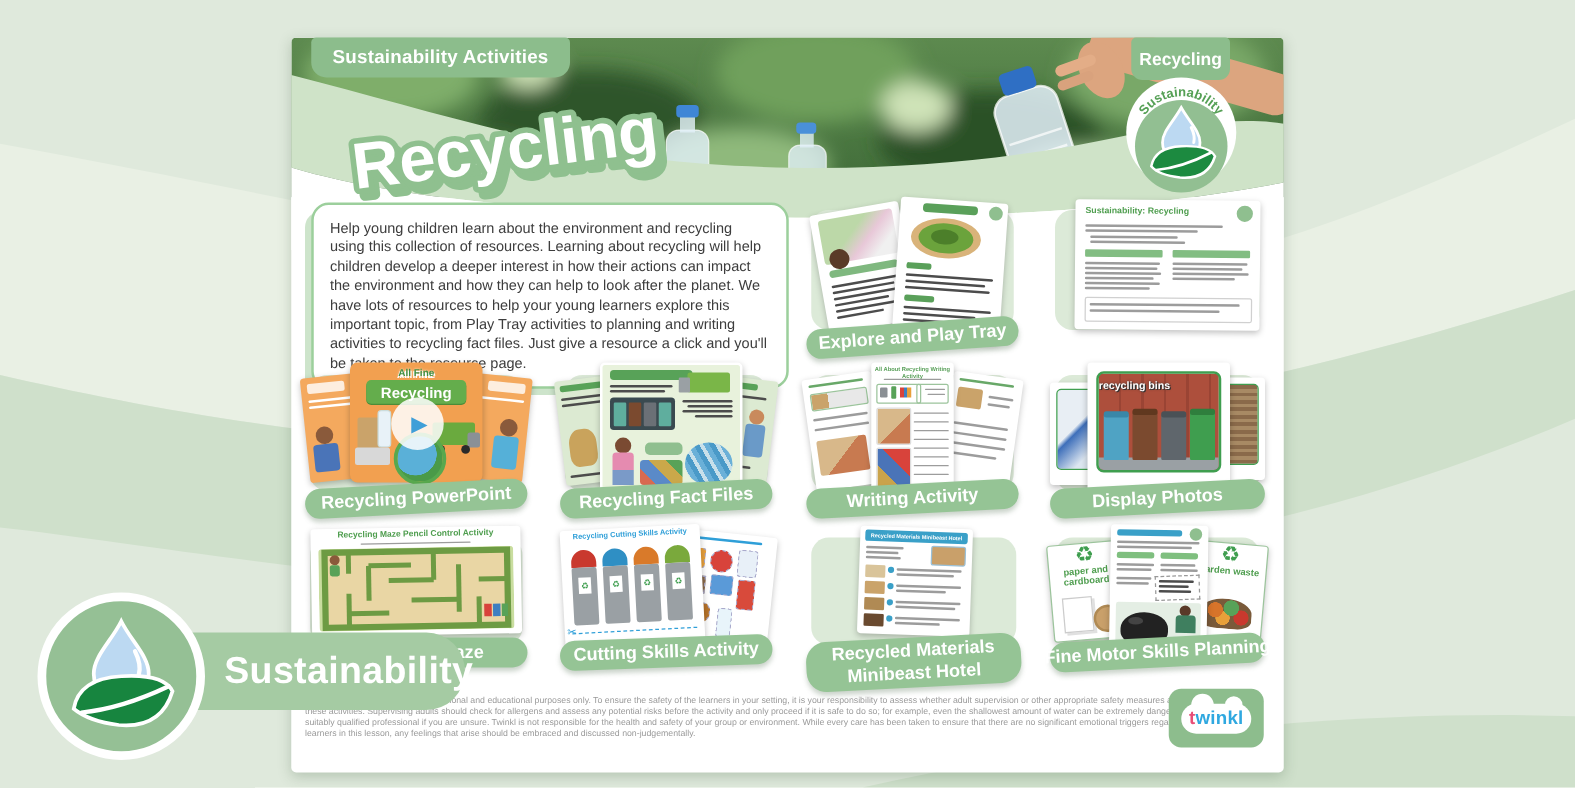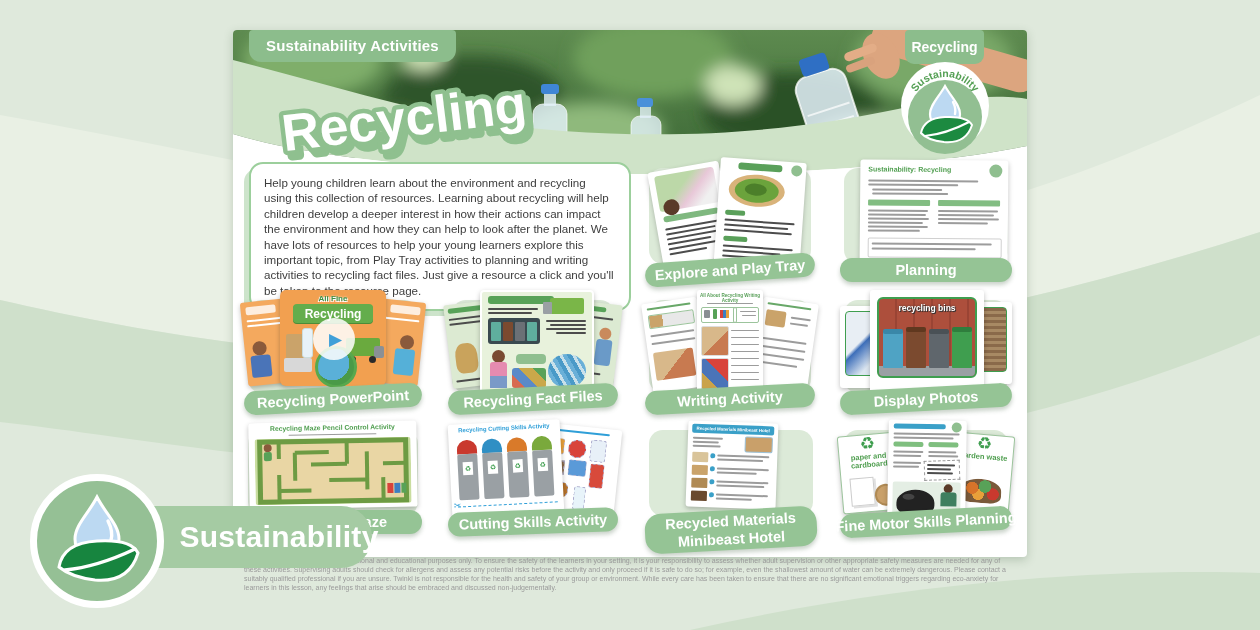--- a/index.html
+++ b/index.html
@@ -2,21 +2,21 @@
 <html><head>
 <meta charset="utf-8">
 <style>
   html,body{margin:0;padding:0;}
   body{width:1260px;height:630px;overflow:hidden;background:#dfe9dc;
        font-family:"Liberation Sans", sans-serif;position:relative;}
   .abs{position:absolute;}
   
   #bg{position:absolute;left:0;top:0;width:1260px;height:630px;z-index:0;}
   
-  #card{position:absolute;left:233px;top:30px;width:794px;height:527px;background:#fff;
+  #card{position:absolute;left:233px;top:30px;width:794px;height:588px;background:#fff;
         border-radius:4px;box-shadow:0 3px 10px rgba(60,90,60,.25);z-index:5;}
   #photo{position:absolute;left:0;top:0;width:794px;height:128px;overflow:hidden;
          border-radius:4px 4px 0 0;}
   #photo svg{display:block;width:794px;height:128px;}
   #headerwave{position:absolute;left:0;top:0;width:794px;height:170px;pointer-events:none;}
   .cat-pill{position:absolute;left:16px;top:0;background:#8cbd8c;color:#fff;font-weight:bold;
         font-size:15px;padding:7px 17px 8px;border-radius:4px 4px 12px 12px;letter-spacing:.2px;}
   .corner-tag{position:absolute;left:672px;top:0;width:79px;height:34px;background:#8cbd8c;
         color:#fff;font-weight:bold;font-size:14px;display:flex;align-items:center;
         justify-content:center;border-radius:4px 4px 9px 9px;}
@@ -204,21 +204,20 @@
           <div class="gl" style="left:8px;top:70px;width:52px;"></div>
         <div class="gl" style="left:78px;top:50px;width:60px;"></div>
           <div class="gl" style="left:78px;top:54px;width:56px;"></div>
         <div class="gl" style="left:78px;top:58px;width:61px;"></div>
           <div class="gl" style="left:78px;top:62px;width:50px;"></div>
         <div class="abs" style="left:8px;top:78px;width:132px;height:18px;border:1px solid #d0d0d0;border-radius:2px;"></div>
         <div class="gl" style="left:12px;top:83px;width:120px;"></div>
         <div class="gl" style="left:12px;top:88px;width:104px;"></div>
       </div>
     </div>
-    <div class="tile-label">Planning</div>
   </div>
 
   <div class="tile" style="left:11px;top:260px;width:178px;height:121px;">
     <div class="tile-bg"></div>
     <div>
       <div class="doc" style="left:0px;top:10px;width:54px;height:84px;background:#f4a95e;transform:rotate(-6deg);">
         <div class="abs" style="left:5px;top:5px;width:30px;height:8px;background:#fff;border-radius:2px;opacity:.8;"></div>
         <div class="gl" style="left:5px;top:18px;width:40px;background:#fff;"></div>
         <div class="gl" style="left:5px;top:23px;width:36px;background:#fff;"></div>
         <div class="abs" style="left:8px;top:40px;width:14px;height:14px;border-radius:50%;background:#8a5a3b;"></div>
@@ -350,21 +349,21 @@
         <div class="abs" style="left:7px;top:7px;right:7px;bottom:16px;border:2px solid #3f9e4f;border-radius:6px;overflow:hidden;background:repeating-linear-gradient(90deg,#ad4f3c 0 16px,#9a4434 16px 18px);">
           <div class="abs" style="left:0;right:0;bottom:0;height:10px;background:#9aa0a4;"></div>
           <div class="abs" style="left:4px;bottom:8px;width:20px;height:38px;background:#4fa3c4;border-radius:3px 3px 1px 1px;"></div>
           <div class="abs" style="left:27px;bottom:8px;width:20px;height:40px;background:#7b4a2f;border-radius:3px 3px 1px 1px;"></div>
           <div class="abs" style="left:50px;bottom:8px;width:20px;height:38px;background:#5f666c;border-radius:3px 3px 1px 1px;"></div>
           <div class="abs" style="left:73px;bottom:8px;width:20px;height:40px;background:#3f9e4f;border-radius:3px 3px 1px 1px;"></div>
           <div class="abs" style="left:4px;bottom:42px;width:20px;height:5px;background:#3a87a8;border-radius:2px;"></div>
           <div class="abs" style="left:27px;bottom:44px;width:20px;height:5px;background:#60381f;border-radius:2px;"></div>
           <div class="abs" style="left:50px;bottom:42px;width:20px;height:5px;background:#4a5156;border-radius:2px;"></div>
           <div class="abs" style="left:73px;bottom:44px;width:20px;height:5px;background:#2f7e3d;border-radius:2px;"></div>
-          <div class="abs" style="left:0;right:0;top:4px;text-align:center;color:#fff;font-weight:bold;font-size:8.5px;text-shadow:0 0 2px #333,1px 1px 0 #333;">recycling bins</div>
+          <div class="abs" style="left:0;right:0;top:4px;text-align:left;color:#fff;font-weight:bold;font-size:8.5px;text-shadow:0 0 2px #333,1px 1px 0 #333;">recycling bins</div>
         </div>
       </div>
     </div>
     <div class="tile-label" style="transform:rotate(-3deg);">Display Photos</div>
   </div>
 
   <div class="tile" style="left:11px;top:390px;width:178px;height:114px;">
     <div class="tile-bg"></div>
     <div>
       <div class="doc" style="left:5px;top:2px;width:168px;height:86px;transform:rotate(-1deg);">
@@ -498,20 +497,25 @@
           <div class="abs" style="right:4px;top:10px;width:16px;height:14px;background:#3f7f5f;border-radius:3px 3px 0 0;"></div>
           <div class="abs" style="left:4px;top:8px;width:38px;height:26px;background:#222;border-radius:50% 50% 40% 40%;"></div>
           <div class="abs" style="left:10px;top:12px;width:12px;height:6px;background:#444;border-radius:50%;"></div>
         </div>
       </div>
     </div>
     <div class="tile-label" style="transform:rotate(-3deg);">Fine Motor Skills Planning</div>
   </div>
 
   <div id="disclaimer">This resource is intended for informational and educational purposes only. To ensure the safety of the learners in your setting, it is your responsibility to assess whether adult supervision or other appropriate safety measures are needed for any of these activities. Supervising adults should check for allergens and assess any potential risks before the activity and only proceed if it is safe to do so; for example, even the shallowest amount of water can be extremely dangerous. Please contact a suitably qualified professional if you are unsure. Twinkl is not responsible for the health and safety of your group or environment. While every care has been taken to ensure that there are no significant emotional triggers regarding eco-anxiety for learners in this lesson, any feelings that arise should be embraced and discussed non-judgementally.</div>
+  <div id="twinkl">
+    <div id="cloud">
+      <span class="twinkl-word">twinkl</span>
+    </div>
+  </div>
 </div>
 
 <div id="big-pill">
   <span>Sustainability</span>
 </div>
 <div id="big-circle">
   <svg width="112" height="112" viewBox="0 0 112 112">
     <path d="M56,12 C64,28 78,40 78,54 A22,22 0 1 1 34,54 C34,40 48,28 56,12 Z" fill="#bcd9f2" stroke="#fff" stroke-width="3"></path>
     <path d="M67,36 C70,42 72,48 70,55" stroke="#fff" stroke-width="3.4" fill="none" stroke-linecap="round"></path>
     <path d="M18,82 Q22,58 56,56 Q90,54 97,68 Q88,98 54,95 Q30,92 18,82 Z" fill="#17853f" stroke="#fff" stroke-width="3"></path>

